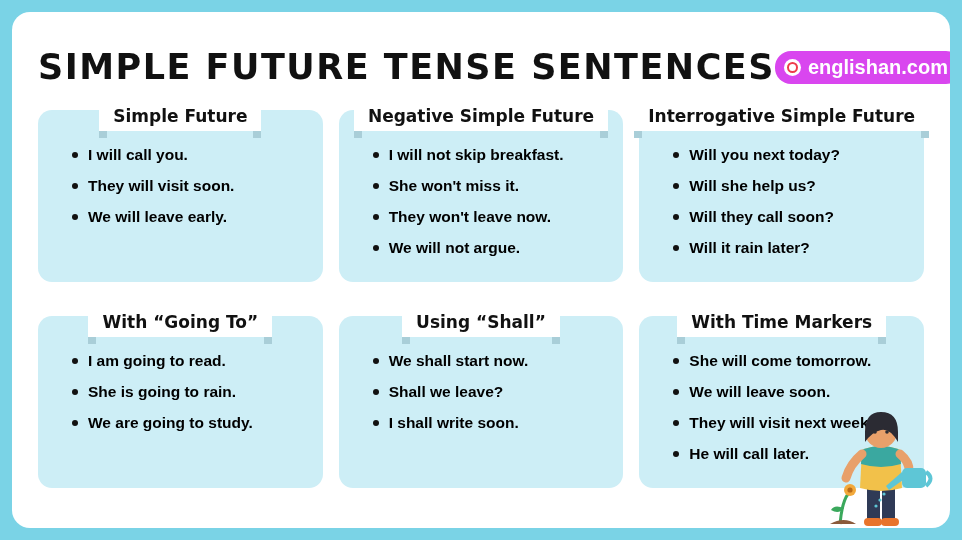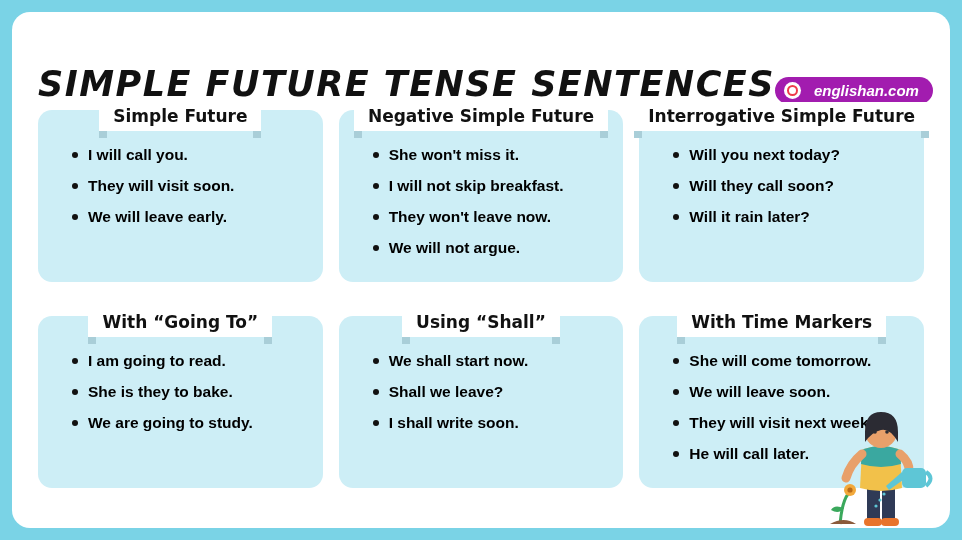--- a/index.html
+++ b/index.html
@@ -26,42 +26,41 @@
     width: 938px;
     height: 516px;
     background: #ffffff;
     border-radius: 18px;
     box-sizing: border-box;
     padding: 18px 26px 0 26px;
     overflow: hidden;
   }
   .header {
     display: flex;
-    align-items: flex-end;
+    align-items: center;
     justify-content: space-between;
     height: 74px;
-    font-style: italic;
   }
   .title {
     font-size: 35px;
     font-weight: bold;
     letter-spacing: 1.5px;
     color: #111111;
     font-family: "DejaVu Sans", sans-serif;
     white-space: nowrap;
   }
   .brand {
     display: flex;
     align-items: center;
-    gap: 13px;
-    background: #a21caf;
+    gap: 7px;
+    background: #d946ef;
     border-radius: 16px;
     padding: 5px 14px 5px 9px;
     color: #ffffff;
-    font-size: 15px;
+    font-size: 20px;
     font-weight: bold;
     white-space: nowrap;
   }
   .brand .mag {
     width: 17px;
     height: 17px;
     border-radius: 50%;
     background: #ffffff;
     position: relative;
     display: inline-block;
@@ -180,45 +179,46 @@
           <li>They will visit soon.</li>
           <li>We will leave early.</li>
         </ul>
       </div>
 
       <div class="card">
         <div class="card-title-wrap">
           <div class="ribbon">Negative Simple Future</div>
         </div>
         <ul class="items">
+          <li>I will not skip breakfast.</li>
           <li>She won't miss it.</li>
-          <li>I will not skip breakfast.</li>
           <li>They won't leave now.</li>
           <li>We will not argue.</li>
         </ul>
       </div>
 
       <div class="card">
         <div class="card-title-wrap">
           <div class="ribbon">Interrogative Simple Future</div>
         </div>
         <ul class="items">
           <li>Will you next today?</li>
+          <li>Will she help us?</li>
           <li>Will they call soon?</li>
           <li>Will it rain later?</li>
         </ul>
       </div>
 
       <div class="card">
         <div class="card-title-wrap">
           <div class="ribbon">With “Going To”</div>
         </div>
         <ul class="items">
           <li>I am going to read.</li>
-          <li>She is they to bake.</li>
+          <li>She is going to rain.</li>
           <li>We are going to study.</li>
         </ul>
       </div>
 
       <div class="card">
         <div class="card-title-wrap">
           <div class="ribbon">Using “Shall”</div>
         </div>
         <ul class="items">
           <li>We shall start now.</li>

